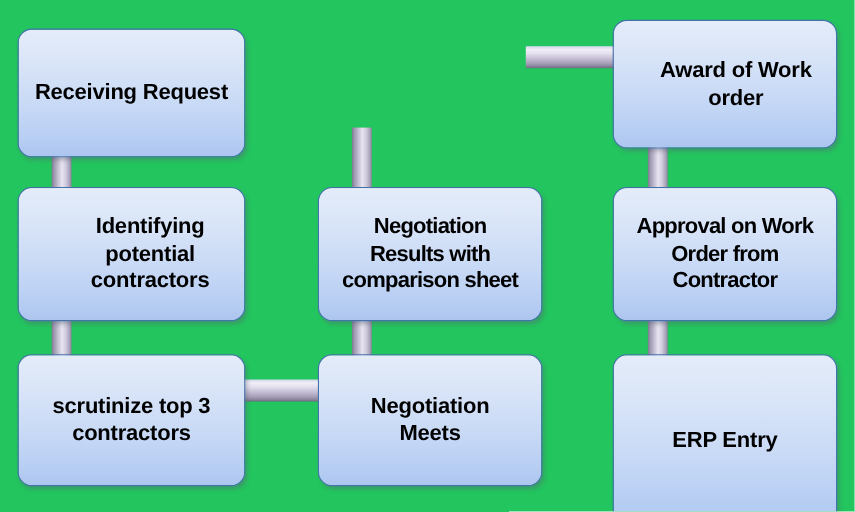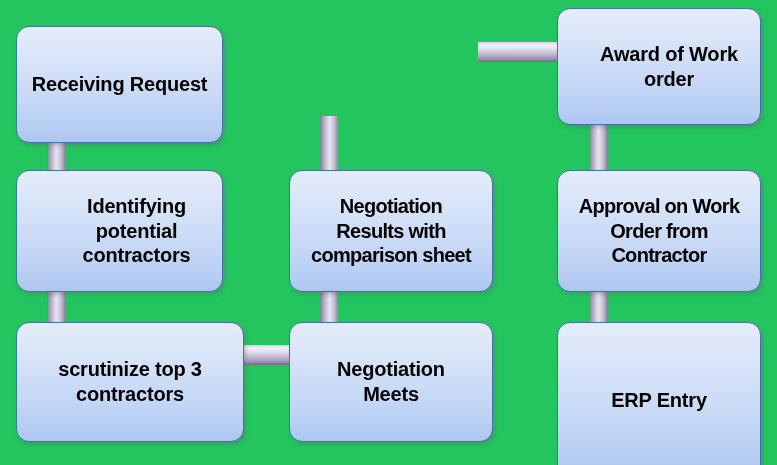--- a/index.html
+++ b/index.html
@@ -90,21 +90,21 @@
 
   <div class="conn conn-v" style="left:589px; top:116px; width:18px; height:82px;"></div>
 
   <div class="conn conn-v" style="left:589px; top:270px; width:18px; height:78px;"></div>
 
   <div class="node" style="left:16px; top:26px; width:207px; height:117px;">
     <span class="node-label">Receiving Request</span>
   </div>
 
 
-  <div class="node" style="left:557px; top:8px; width:204px; height:117px;padding-left:20px;">
+  <div class="node" style="left:557px; top:18px; width:204px; height:117px;padding-left:20px;">
     <span class="node-label">Award of Work
 order</span>
   </div>
 
   <div class="node" style="left:16px; top:170px; width:207px; height:122px;padding-left:34px;">
     <span class="node-label">Identifying
 potential
 contractors</span>
   </div>
 
@@ -113,21 +113,21 @@
 Results with
 comparison sheet</span>
   </div>
 
   <div class="node" style="left:557px; top:170px; width:204px; height:122px;justify-content:center;">
     <span class="node-label tight">Approval on Work
 Order from
 Contractor</span>
   </div>
 
-  <div class="node" style="left:16px; top:322px; width:228px; height:120px;">
+  <div class="node" style="left:16px; top:322px; width:207px; height:120px;">
     <span class="node-label">scrutinize top 3
 contractors</span>
   </div>
 
   <div class="node" style="left:289px; top:322px; width:204px; height:120px;">
     <span class="node-label">Negotiation
 Meets</span>
   </div>
 
   <div class="node" style="left:557px; top:322px; width:204px; height:156px;">

